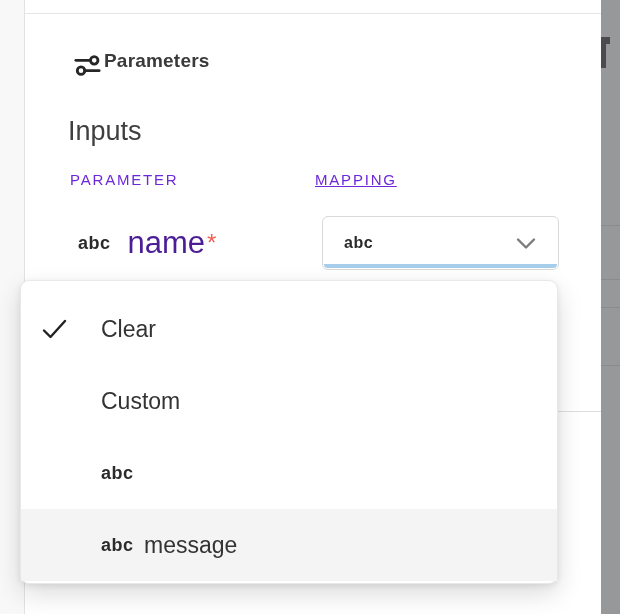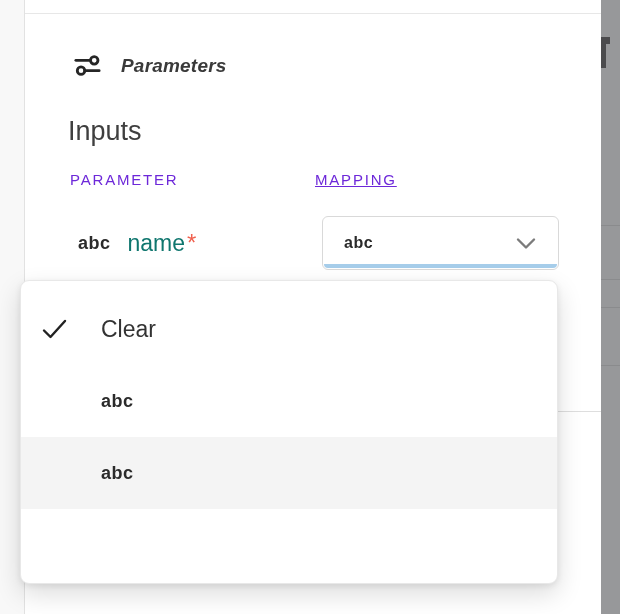--- a/index.html
+++ b/index.html
@@ -7,34 +7,34 @@
   .stage{position:relative;width:620px;height:614px;background:#ffffff;overflow:hidden;}
 
   
   .left-strip{position:absolute;left:0;top:0;width:24px;height:614px;
     background:#f8f8f8;border-right:1px solid #e2e2e2;z-index:1;}
 
   
   .top-divider{position:absolute;left:25px;top:13px;width:576px;height:1px;background:#e7e7e7;}
 
   
-  .panel-header{position:absolute;left:71px;top:50px;display:flex;align-items:center;gap:17px;font-style:italic;}
+  .panel-header{position:absolute;left:71px;top:50px;display:flex;align-items:flex-start;}
   .panel-title{font-size:19px;font-weight:700;color:#3a3a3a;letter-spacing:.2px;}
 
   .inputs-heading{position:absolute;left:68px;top:116px;font-size:27px;font-weight:500;color:#3f3f3f;}
 
   .col-header{position:absolute;top:171px;font-size:15px;letter-spacing:1.8px;color:#6d28d9;}
   .col-parameter{left:70px;}
   .col-mapping{left:315px;text-decoration:underline;}
 
   
   .param-row{position:absolute;left:78px;top:216px;height:54px;display:flex;align-items:center;}
   .abc-glyph{font-weight:700;color:#2b2b2b;letter-spacing:.5px;}
   .param-row .abc-glyph{font-size:18px;margin-right:17px;}
-  .param-name{font-size:23px;color:#0f766e;}
+  .param-name{font-size:31px;color:#4c1d95;}
   .required{font-size:24px;color:#f0614f;margin-left:2px;}
 
   
   .mapping-select{position:absolute;left:322px;top:216px;width:237px;height:54px;
     box-sizing:border-box;border:1px solid #d9d9d9;border-radius:6px;background:#fff;
     display:flex;align-items:center;justify-content:space-between;padding:0 21px;cursor:pointer;}
   .mapping-select::after{content:"";position:absolute;left:1px;right:1px;bottom:1px;height:4px;
     background:#a6cdea;border-radius:0 0 5px 5px;}
   .mapping-select .abc-glyph{font-size:16px;}
 
@@ -107,29 +107,34 @@
 
     <div class="dd-item">
       <span class="check-slot">
         <svg width="27" height="22" viewBox="0 0 27 22" fill="none" stroke="#222222" stroke-width="2.4" stroke-linecap="round" stroke-linejoin="round">
           <path d="M3 12.5 L9.5 19 L24 3"></path>
         </svg>
       </span>
       <span class="dd-label">Clear</span>
     </div>
 
+    <div class="dd-item">
+      <span class="check-slot"></span>
+      <span class="dd-label">Custom</span>
+    </div>
 
     <div class="dd-item">
       <span class="check-slot"></span>
       <span class="dd-abc">abc</span>
     </div>
 
     <div class="dd-item highlighted">
       <span class="check-slot"></span>
       <span class="dd-abc">abc</span>
+      <span class="dd-label">message</span>
     </div>
 
   </div>
 
   <div class="scrim">
     <div class="dark-bar"></div>
     <div class="dark-notch"></div>
     <div class="scrim-line" style="top:225px"></div>
     <div class="scrim-line" style="top:279px"></div>
     <div class="scrim-line" style="top:307px"></div>

